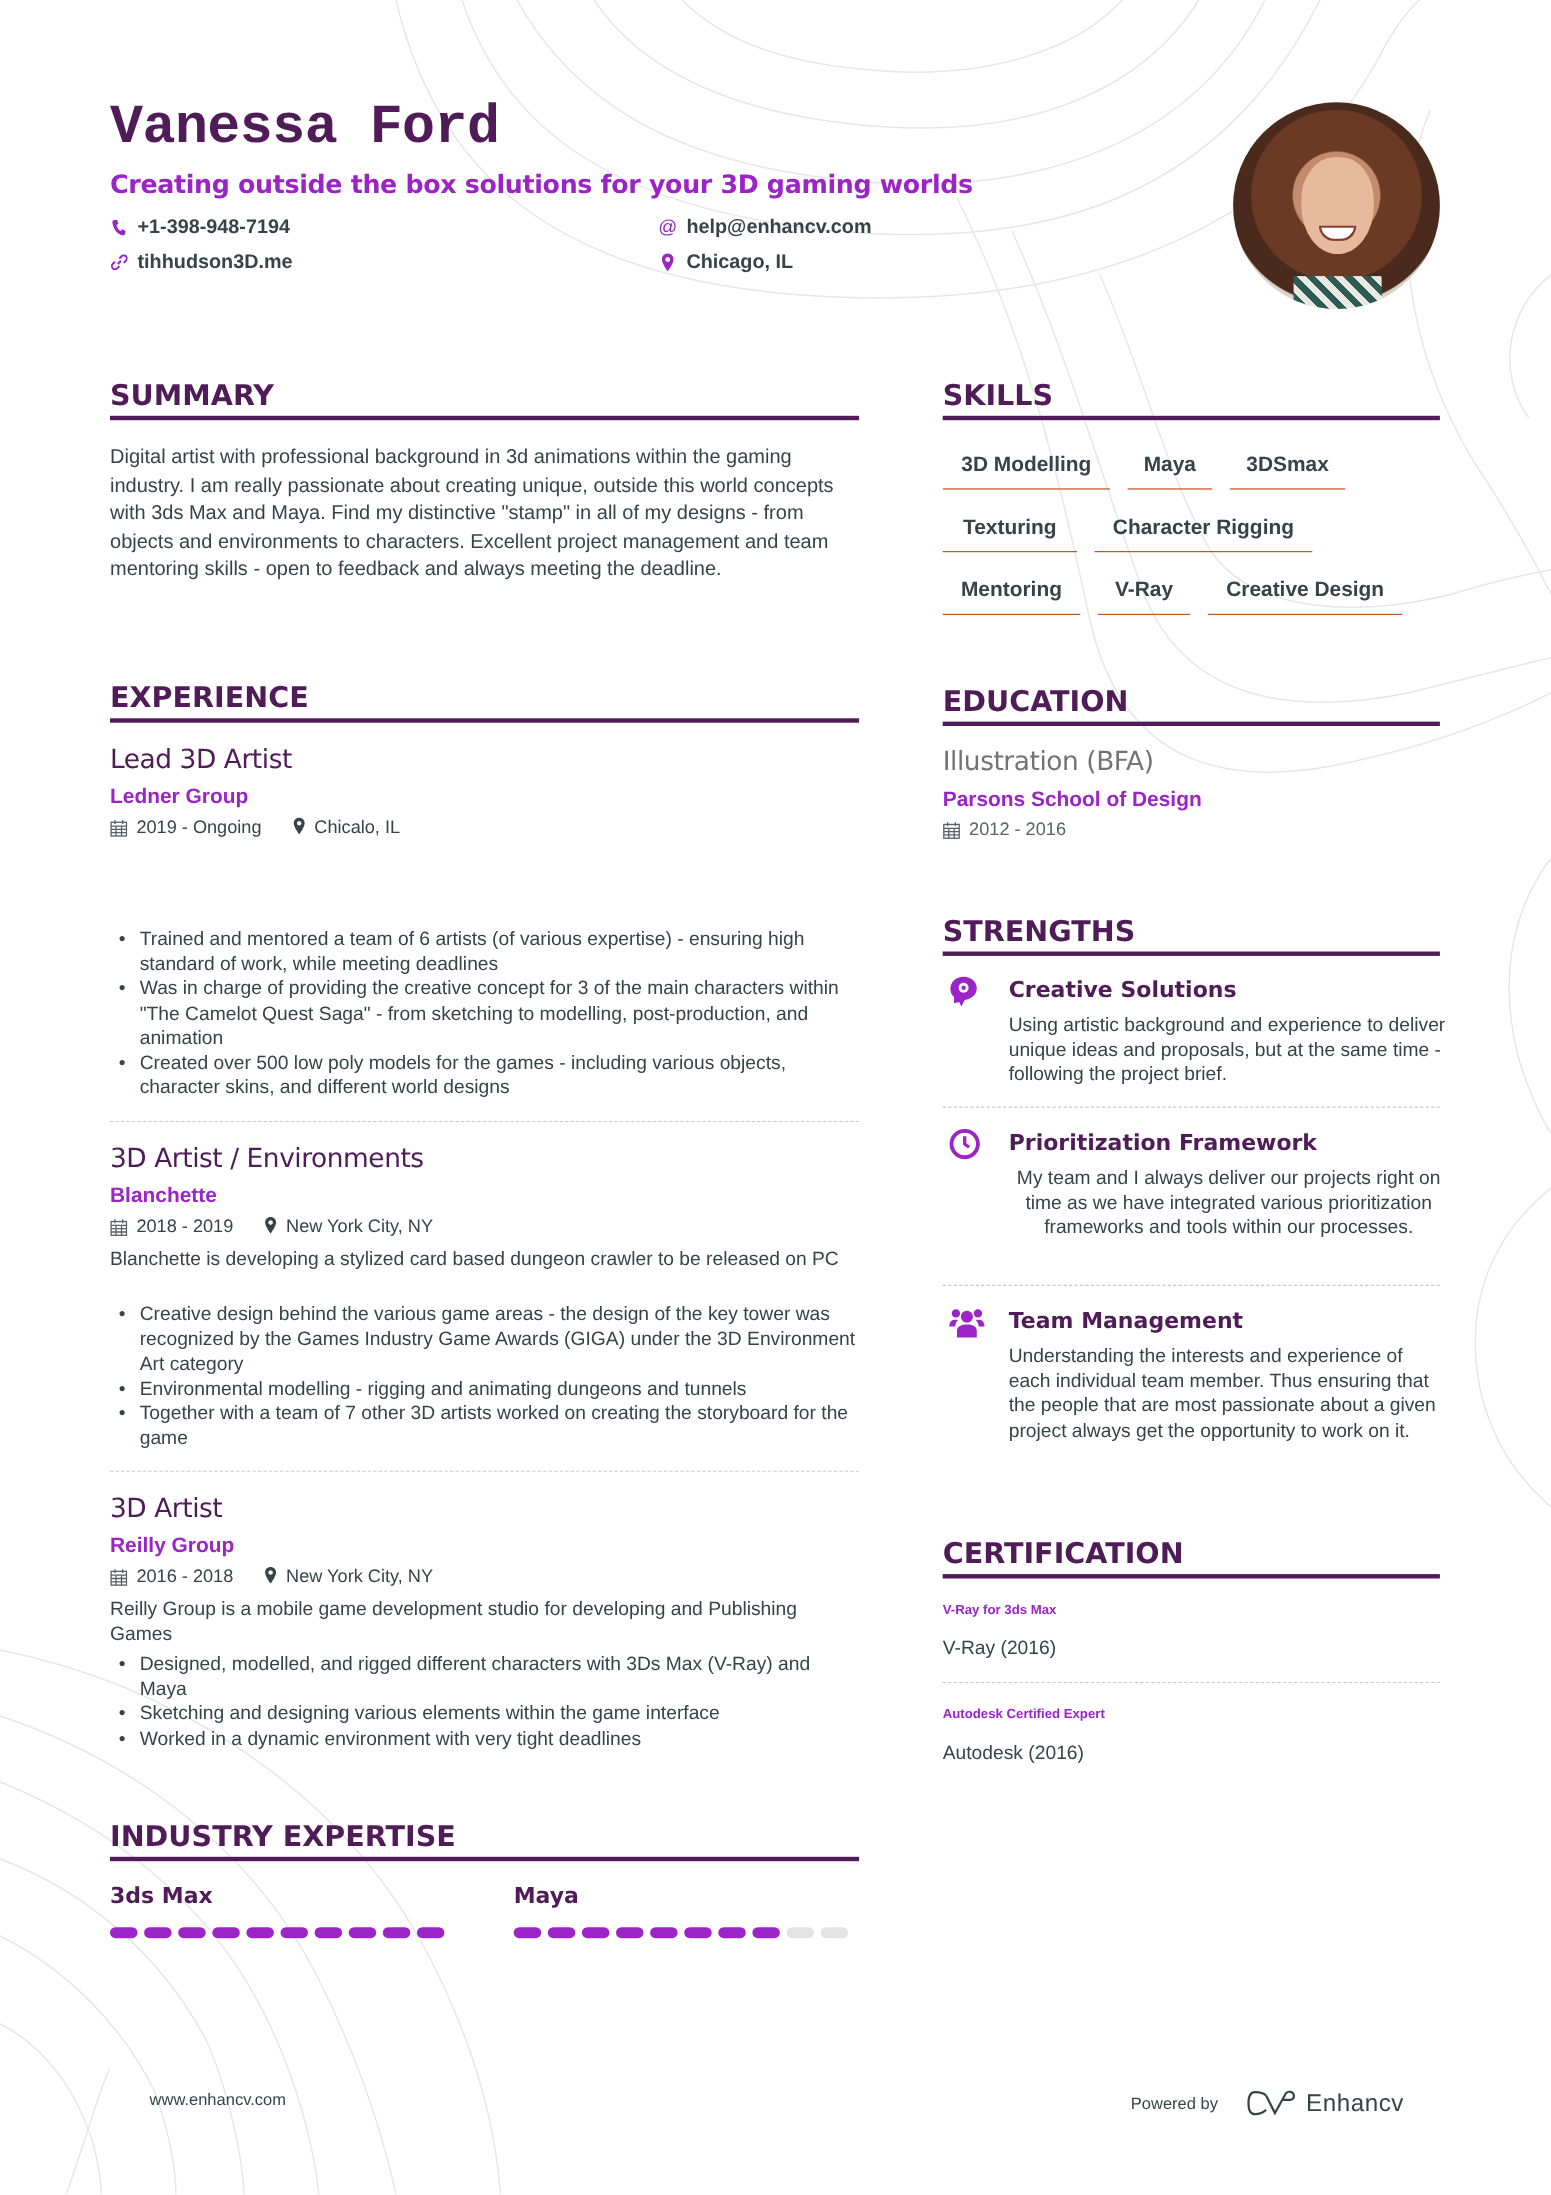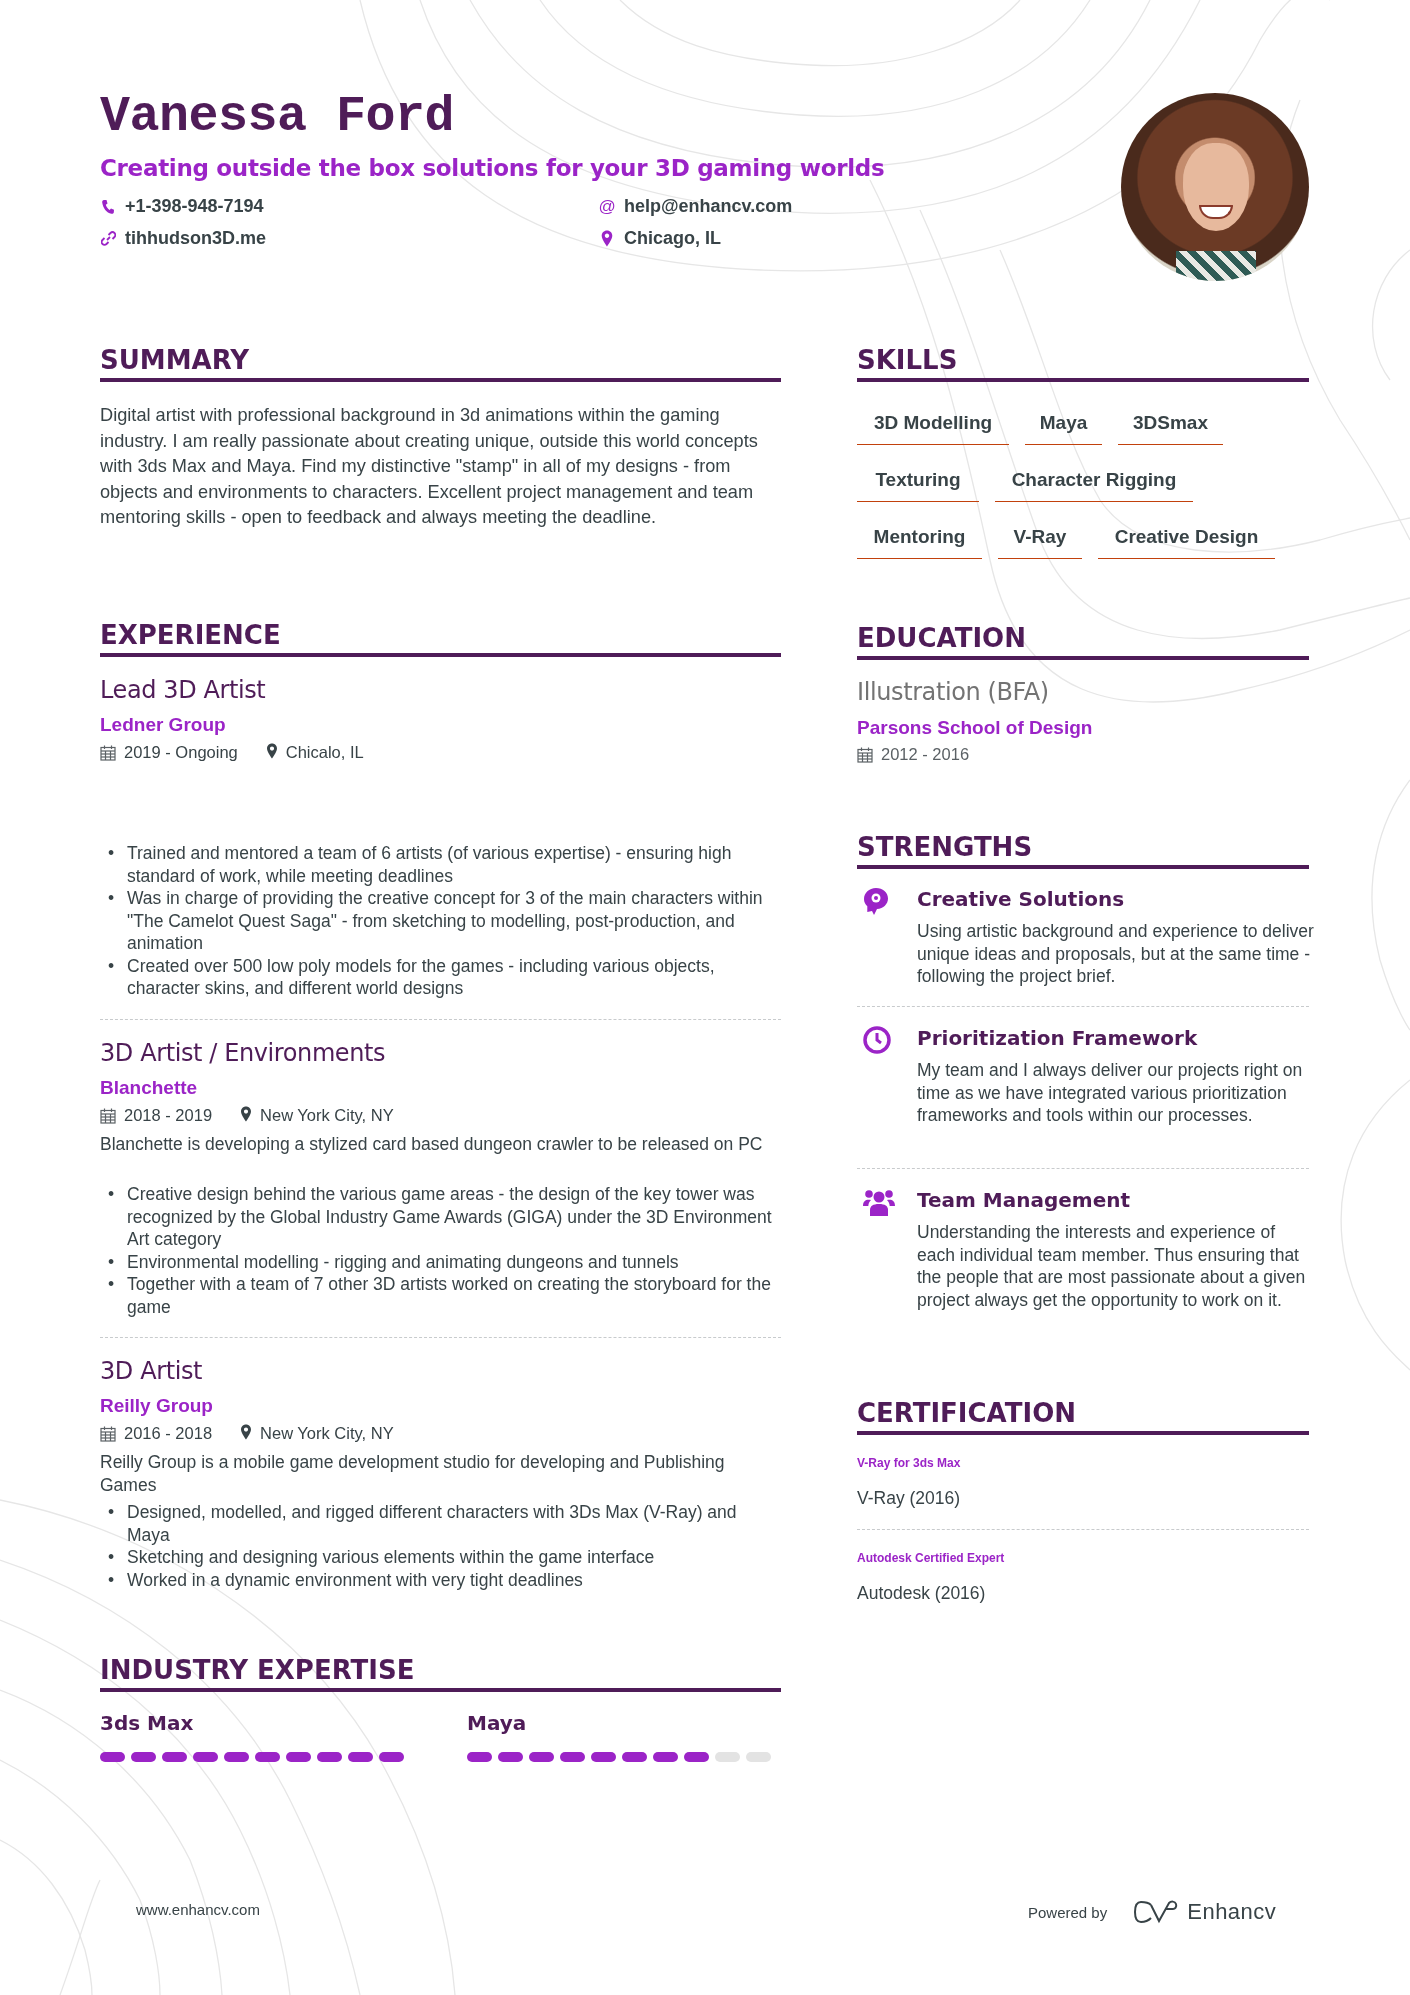--- a/index.html
+++ b/index.html
@@ -192,21 +192,21 @@
       <span class="ic">
           <svg width="12" height="16" viewBox="0 0 12 17">
             <path d="M6 0.5 C2.9 0.5 0.7 2.8 0.7 5.8 C0.7 9.5 6 16.5 6 16.5 C6 16.5 11.3 9.5 11.3 5.8 C11.3 2.8 9.1 0.5 6 0.5 Z M6 8 C4.8 8 3.8 7 3.8 5.8 C3.8 4.6 4.8 3.6 6 3.6 C7.2 3.6 8.2 4.6 8.2 5.8 C8.2 7 7.2 8 6 8 Z" fill="#384347"></path>
           </svg>
         </span>
       <span>New York City, NY</span>
     </span>
   </div>
   <div class="desc" style="top:1133px;">Blanchette is developing a stylized card based dungeon crawler to be released on PC</div>
   <ul class="bullets" style="top:1183px;">
-    <li>Creative design behind the various game areas - the design of the key tower was recognized by the Global Industry Game Awards (GIGA) under the 3D Environment Art category</li>
+    <li>Creative design behind the various game areas - the design of the key tower was recognized by the Games Industry Game Awards (GIGA) under the 3D Environment Art category</li>
     <li>Environmental modelling - rigging and animating dungeons and tunnels</li>
     <li>Together with a team of 7 other 3D artists worked on creating the storyboard for the game</li>
   </ul>
   <div class="dash" style="left:100px; top:1337px; width:681px;"></div>
 
   <div class="job-title" style="top:1357px;">3D Artist</div>
   <div class="company" style="top:1395px;">Reilly Group</div>
   <div class="meta" style="top:1424px;">
     <span class="ic">
       <svg width="16" height="16" viewBox="0 0 16 16" fill="none" stroke="#5b6165" stroke-width="1.2">
@@ -300,21 +300,21 @@
   <div class="str-desc" style="top:920px;">Using artistic background and experience to deliver unique ideas and proposals, but at the same time - following the project brief.</div>
   <div class="dash" style="left:857px; top:1006px; width:452px;"></div>
 
   <div class="str-icon" style="top:1025px;">
     <svg width="30" height="30" viewBox="0 0 30 30" fill="none" stroke="#9b24c7" stroke-width="3.5">
         <circle cx="15" cy="15" r="12"></circle>
         <path d="M15 8 L15 15 L19 18" stroke-width="3"></path>
       </svg>
   </div>
   <div class="str-title" style="top:1026px;">Prioritization Framework</div>
-  <div class="str-desc" style="top:1059px;">My team and I always deliver our projects right on time as we have integrated various prioritization frameworks and tools within our processes.</div>
+  <div class="str-desc" style="top:1059px;text-align:center;">My team and I always deliver our projects right on time as we have integrated various prioritization frameworks and tools within our processes.</div>
   <div class="dash" style="left:857px; top:1168px; width:452px;"></div>
 
   <div class="str-icon" style="top:1188px; width:34px;">
     <svg width="34" height="30" viewBox="0 0 34 30">
         <circle cx="17" cy="9" r="5.5" fill="#9b24c7"></circle>
         <circle cx="7" cy="6" r="3.8" fill="#9b24c7"></circle>
         <circle cx="27" cy="6" r="3.8" fill="#9b24c7"></circle>
         <path d="M8 28 L8 22 C8 18 11 16 17 16 C23 16 26 18 26 22 L26 28 Z" fill="#9b24c7"></path>
         <path d="M1 18 C1 12 5 11 9 12 C7.5 13.5 6.5 15 6.3 18 Z" fill="#9b24c7"></path>
         <path d="M33 18 C33 12 29 11 25 12 C26.5 13.5 27.5 15 27.7 18 Z" fill="#9b24c7"></path>

